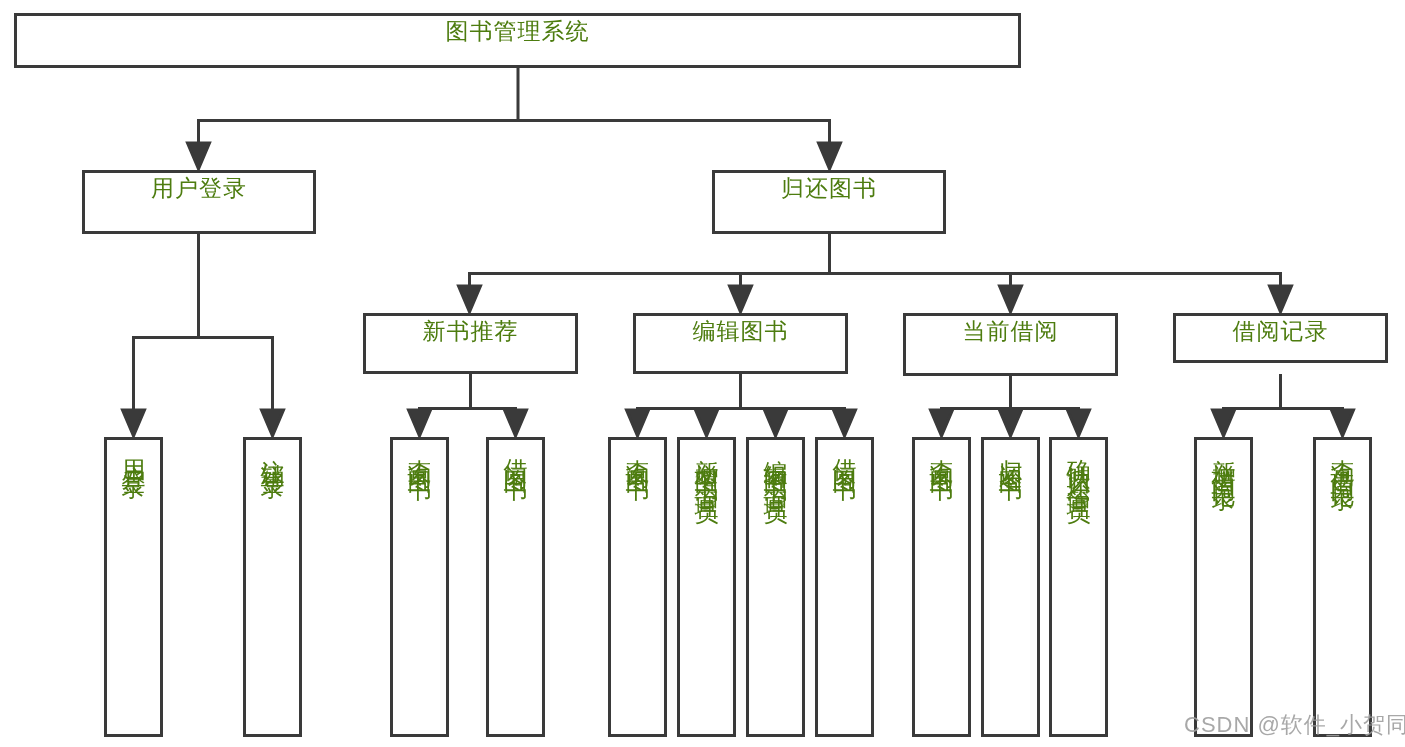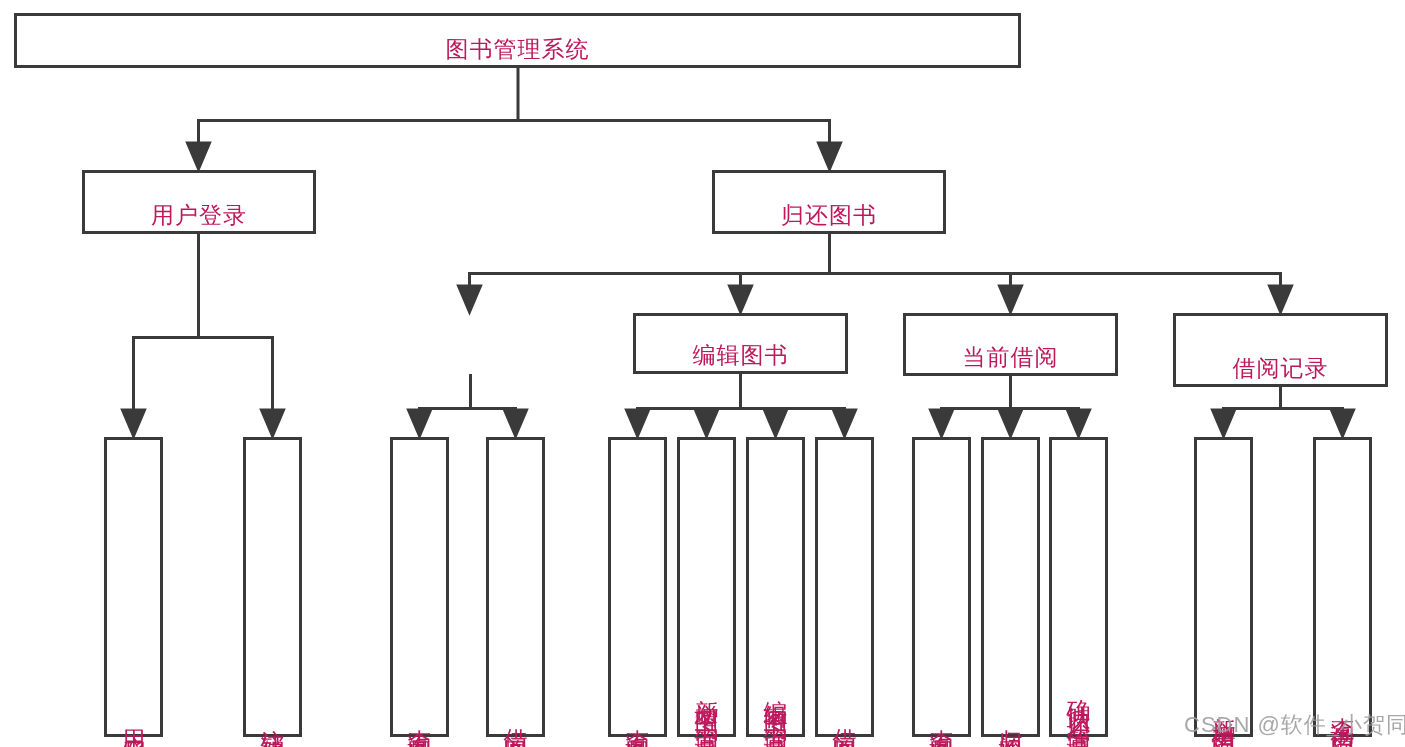--- a/index.html
+++ b/index.html
@@ -11,23 +11,23 @@
     font-family: "Liberation Sans", sans-serif;
     overflow: hidden;
   }
   .wires { position: absolute; left: 0; top: 0; }
   .box {
     position: absolute;
     box-sizing: border-box;
     background: #ffffff;
     border: 3px solid #3a3a3a;
     display: flex;
-    align-items: flex-end;
+    align-items: flex-start;
     justify-content: center;
-    color: #be185d;
+    color: #4d7c0f;
   }
   .h { font-size: 23px; letter-spacing: 1px; }
   .v { width: 59px; height: 300px; top: 437px; font-size: 24px; }
   .v span {
     writing-mode: vertical-rl;
     text-orientation: mixed;
     letter-spacing: 6px;
     line-height: 1;
     max-height: 292px;
   }
@@ -94,27 +94,30 @@
     <span>图书管理系统</span>
   </div>
 
   <div class="box h" style="left:82px; top:170px; width:234px; height:64px;">
     <span>用户登录</span>
   </div>
   <div class="box h" style="left:712px; top:170px; width:234px; height:64px;">
     <span>归还图书</span>
   </div>
 
+  <div class="box h" style="left:363px; top:313px; width:215px; height:61px;">
+    <span>新书推荐</span>
+  </div>
   <div class="box h" style="left:633px; top:313px; width:215px; height:61px;">
     <span>编辑图书</span>
   </div>
   <div class="box h" style="left:903px; top:313px; width:215px; height:63px;">
     <span>当前借阅</span>
   </div>
-  <div class="box h" style="left:1173px; top:313px; width:215px; height:74px;">
+  <div class="box h" style="left:1173px; top:313px; width:215px; height:50px;">
     <span>借阅记录</span>
   </div>
 
   <div class="box v" style="left:104px;">
     <span>用户登录</span>
   </div>
   <div class="box v" style="left:243px;">
     <span>注销登录</span>
   </div>
 

